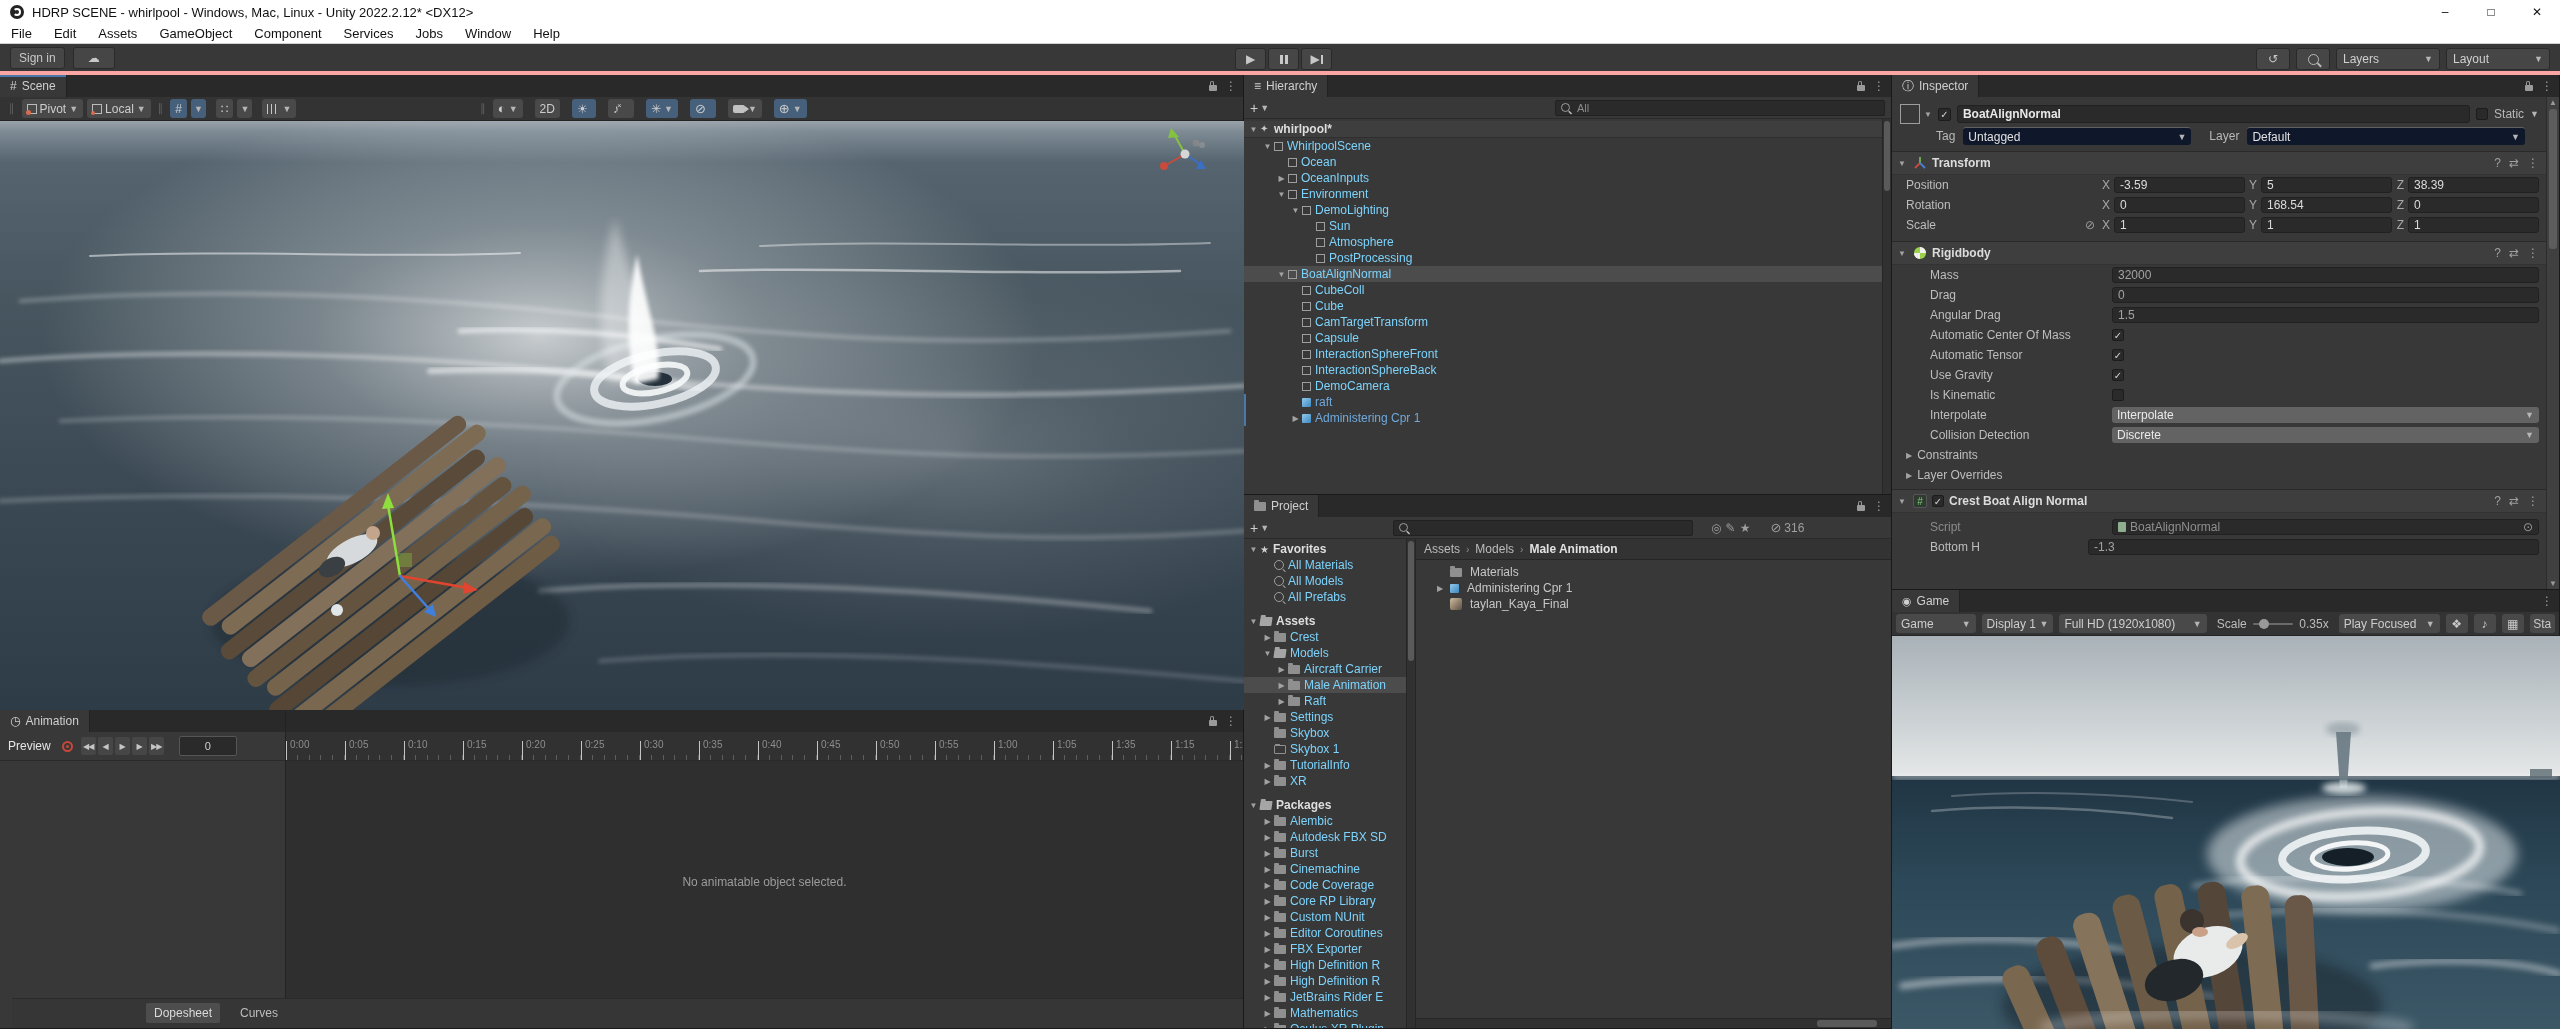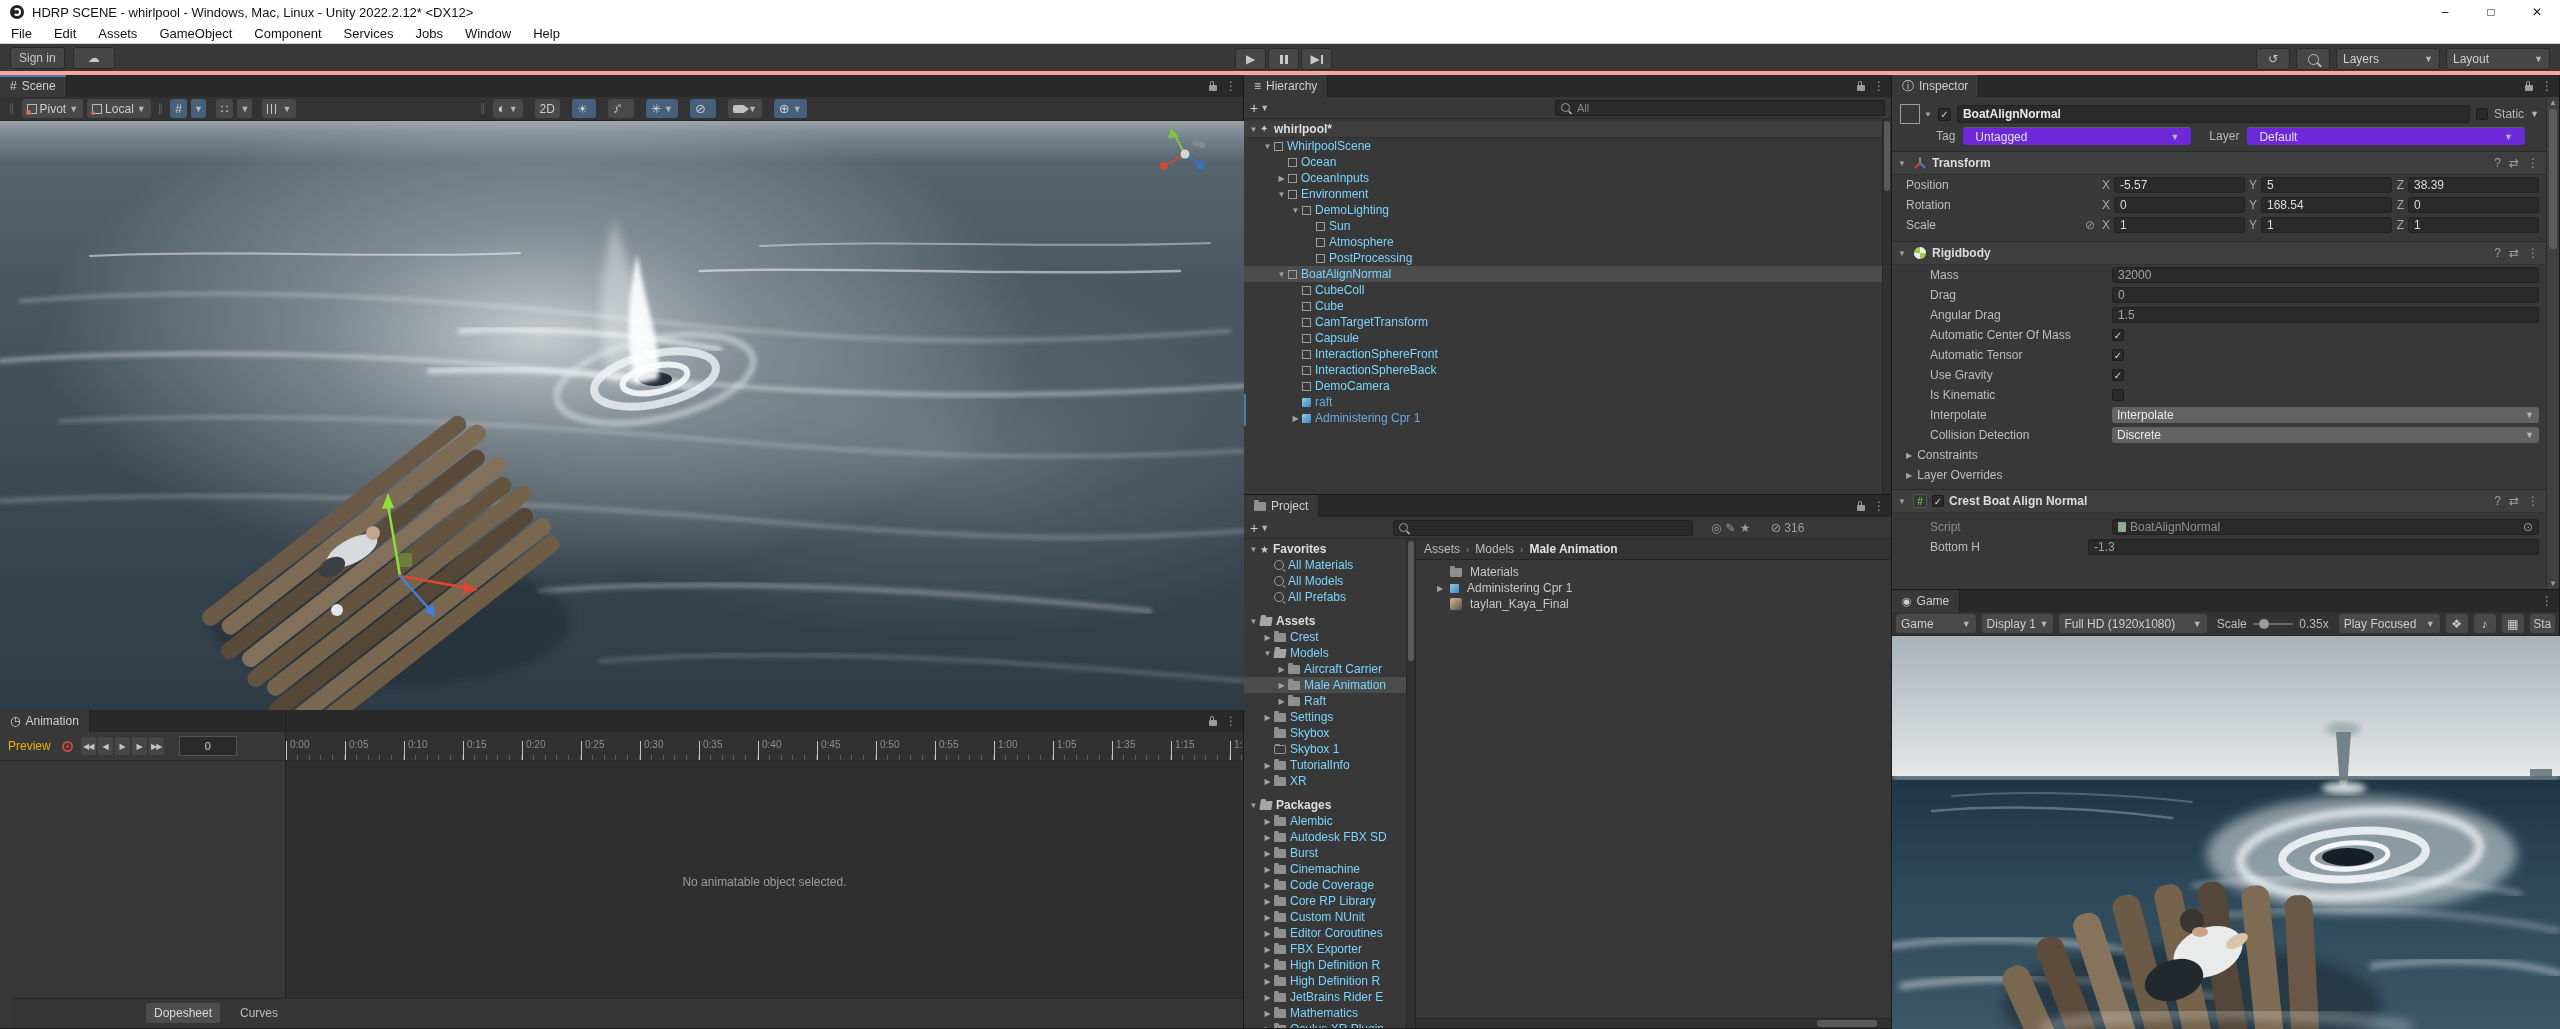--- a/index.html
+++ b/index.html
@@ -102,21 +102,21 @@
   #insp-scroll{position:absolute;right:0;top:22px;bottom:0;width:12px;background:#404040;border-left:1px solid #2c2c2c}
   #insp-scroll .thumb{position:absolute;left:2px;right:2px;top:12px;height:140px;background:#5d5d5d;border-radius:3px}
   #insp-scroll .sarrow{position:absolute;left:0;right:0;text-align:center;font-size:8px;color:#9a9a9a}
   .ihead{padding:6px 20px 4px 8px}
   .ihrow{display:flex;align-items:center;gap:6px;height:22px}
   .go-icon{width:20px;height:20px;border:1.5px solid #9d9d9d;box-sizing:border-box;position:relative}
   .go-caret{font-size:8px;color:#a2a2a2;margin-left:-2px}
   .checkbox{width:13px;height:13px;background:#2a2a2a;border:1px solid #1c1c1c;border-radius:2px;display:flex;align-items:center;justify-content:center;color:#d2d2d2;font-size:10px;box-sizing:border-box;flex:none}
   .namefield{flex:1;height:18px;background:#2a2a2a;border:1px solid #212121;border-radius:3px;color:#e8e8e8;font-weight:bold;padding:0 5px;font-size:12px;font-family:inherit;outline:none;box-sizing:border-box}
   .ihlabel{color:#b9b9b9}
-  .ddrop{height:18px;background:#6d28d9;border-radius:3px;border-top:1px solid #606060;display:flex;align-items:center;padding:0 12px;box-sizing:border-box;color:#e0e0e0}
+  .ddrop{height:18px;background:#0f172a;border-radius:3px;border-top:1px solid #606060;display:flex;align-items:center;padding:0 5px;box-sizing:border-box;color:#e0e0e0}
   .ddrop .caret{margin-left:auto}
   .comp-head{height:22px;background:#3e3e3e;border-top:1px solid #2a2a2a;border-bottom:1px solid #333;display:flex;align-items:center;gap:5px;padding:0 6px}
   .comp-head .fold{font-size:8px;color:#a2a2a2;width:10px}
   .comp-title{font-weight:bold;color:#dcdcdc;flex:1}
   .comp-icons{display:flex;gap:8px;color:#9f9f9f;margin-right:14px}
   .irow{height:20px;display:flex;align-items:center;padding-left:38px}
   .ilabel{width:182px;color:#bdbdbd;flex:none;white-space:nowrap;overflow:hidden}
   .ival{flex:1;display:flex;align-items:center;margin-right:20px;gap:4px}
   .ifield{flex:1;height:16px;background:#2a2a2a;border:1px solid #212121;border-radius:3px;color:#a3a3a3;display:flex;align-items:center;padding:0 5px;box-sizing:border-box}
   .idrop{flex:1;height:16px;background:#636363;border-radius:3px;display:flex;align-items:center;padding:0 5px;box-sizing:border-box;color:#eaeaea}
@@ -395,21 +395,21 @@
       <span>◷</span>
       <span>Animation</span>
     </div>
     <div class="strip-icons">
         <span class="lock-icon"></span>
         <span class="kebab">⋮</span>
       </div>
   </div>
   <div id="anim-toolbar">
     <div class="at-left">
-      <span style="color:#eab308;margin-right:4px">Preview</span>
+      <span style="color:#e5e5e5;margin-right:4px">Preview</span>
       <span class="rec-btn">
           <span class="rec-ring">
             <span class="rec-dot"></span>
           </span>
         </span>
       <span style="display:flex;gap:2px">
 
       <span class="at-btn">
             <span>◀◀</span>
           </span>
@@ -904,21 +904,21 @@
       <span>⋮</span>
     </span>
   </div>
   <div>
 
   <div class="irow" style="padding-left:14px">
       <span class="ilabel" style="width:176px">Position</span>
       <span class="ival" style="gap:2px">
         <span class="linkslot"></span>
         <span class="axis">X</span>
-        <span class="trf-field">-5.57</span>
+        <span class="trf-field">-3.59</span>
         <span class="axis">Y</span>
         <span class="trf-field">5</span>
         <span class="axis">Z</span>
         <span class="trf-field">38.39</span>
       </span>
     </div>
       <div class="irow" style="padding-left:14px">
       <span class="ilabel" style="width:176px">Rotation</span>
       <span class="ival" style="gap:2px">
         <span class="linkslot"></span>

